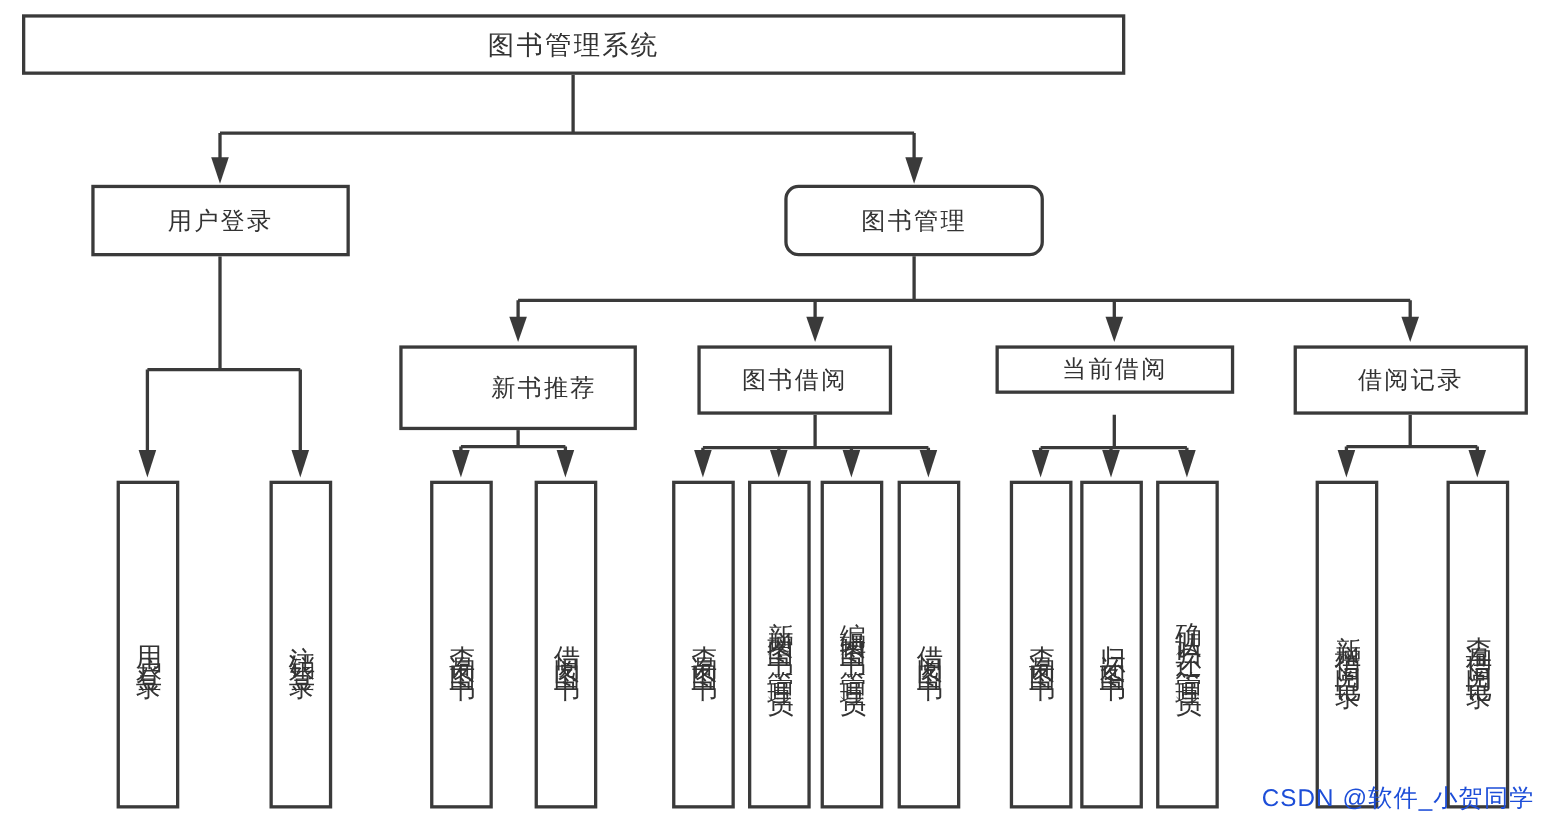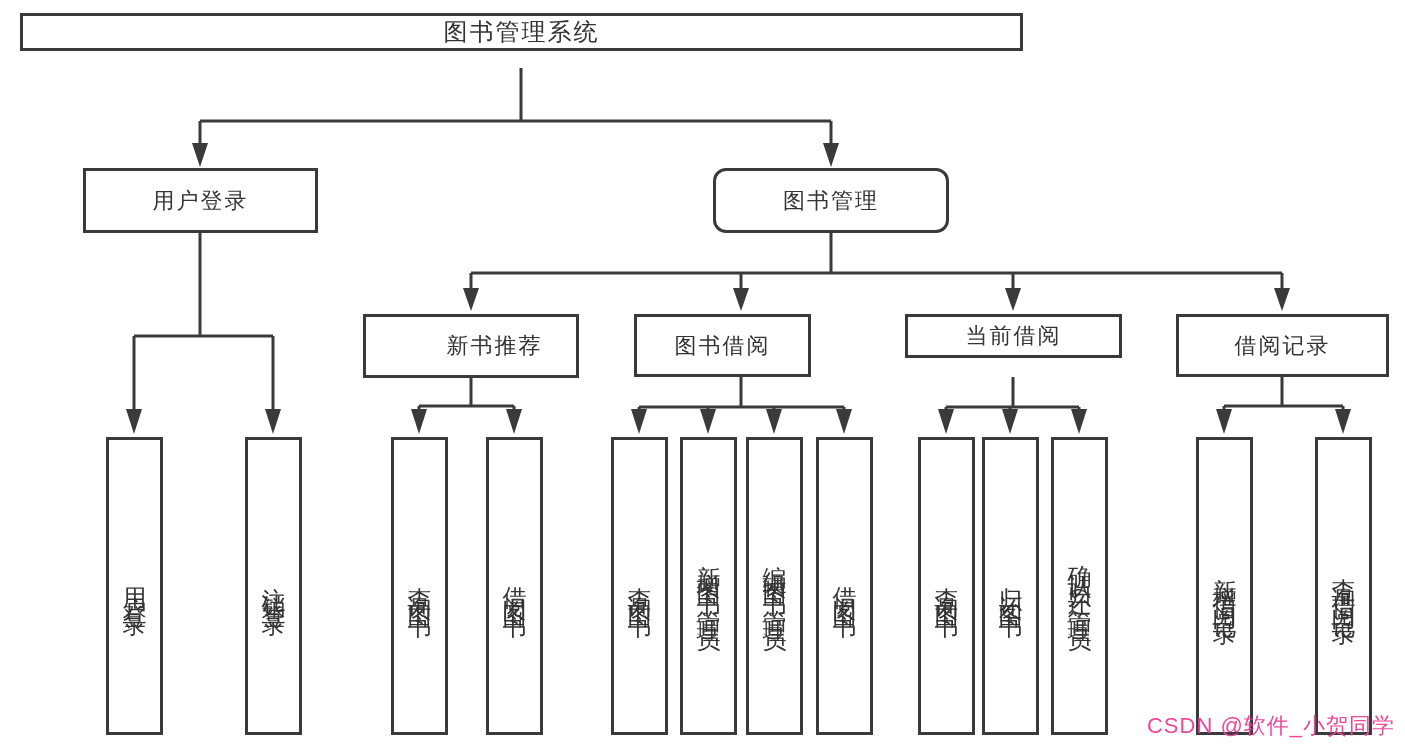--- a/index.html
+++ b/index.html
@@ -40,39 +40,39 @@
     z-index:2;
   }
   .leaf span{
     writing-mode:vertical-rl;
     font-size:24px;
     letter-spacing:9px;
     line-height:1;
     color:#333333;
   }
   
-  .n-root{left:20px;top:13px;width:1003px;height:38px;}
+  .n-root{left:20px;top:13px;width:1003px;height:55px;}
   .n-userlogin{left:83px;top:168px;width:235px;height:65px;}
   .n-bookmgmt{left:713px;top:168px;width:236px;height:65px;border-radius:13px;}
-  .n-recommend{left:363px;top:314px;width:216px;height:64px;padding-left:47px;}
+  .n-recommend{left:363px;top:314px;width:216px;height:77px;padding-left:47px;}
   .n-borrow{left:634px;top:314px;width:177px;height:63px;}
   .n-current{left:905px;top:314px;width:217px;height:44px;}
   .n-records{left:1176px;top:314px;width:213px;height:63px;}
   
   .lf-0{left:106px;}  .lf-1{left:245px;}
   .lf-2{left:391px;}  .lf-3{left:486px;}
   .lf-4{left:611px;}  .lf-5{left:680px;}
   .lf-6{left:746px;}  .lf-7{left:816px;}
   .lf-8{left:918px;}  .lf-9{left:982px;}  .lf-10{left:1051px;}
   .lf-11{left:1196px;} .lf-12{left:1315px;}
   .watermark{
     position:absolute;
     right:10px;top:711px;
     font-size:22px;
-    color:#ec4899;
+    color:#1d4ed8;
     letter-spacing:1px;
     z-index:5;
     white-space:nowrap;
   }
 </style>
 </head>
 <body>
 
 <div class="canvas">
 

